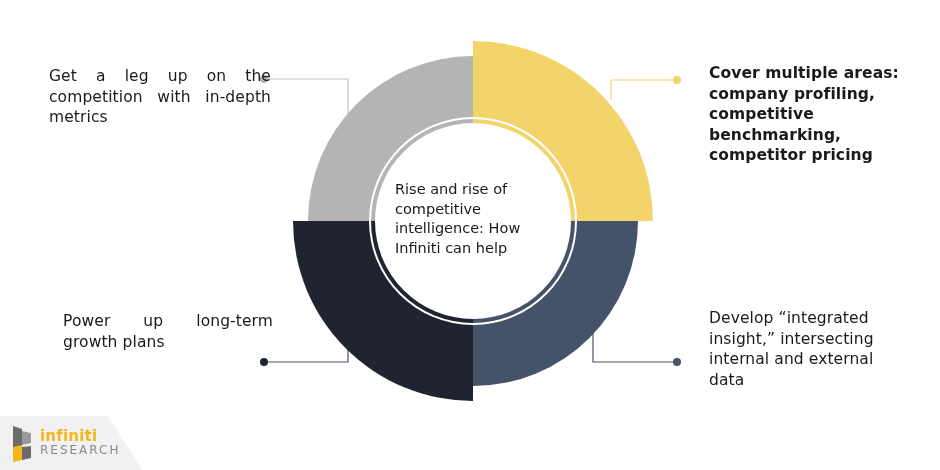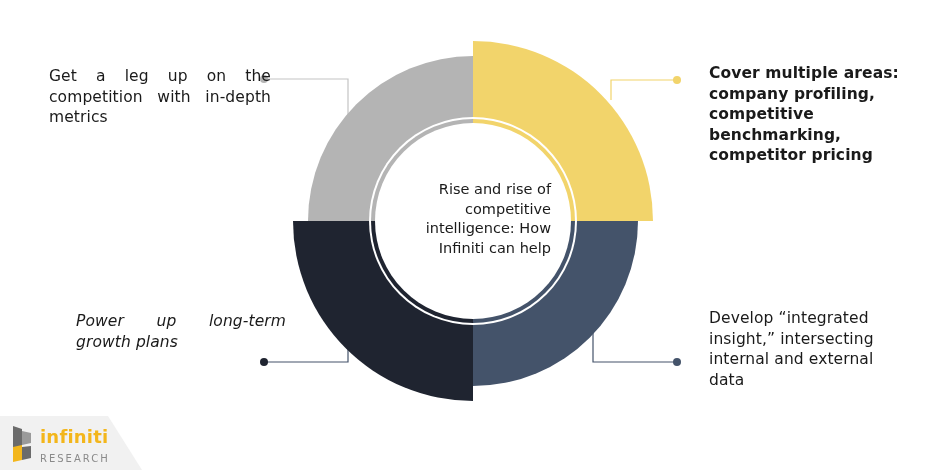--- a/index.html
+++ b/index.html
@@ -1,25 +1,25 @@
 <!DOCTYPE html>
 <html><head>
 <meta charset="utf-8">
 <style>
   html, body { margin: 0; padding: 0; background: #ffffff; }
   body { width: 940px; height: 470px; position: relative; overflow: hidden;
          font-family: "DejaVu Sans", "Liberation Sans", sans-serif; color: #1a1a1a; }
   .diagram { position: absolute; left: 0; top: 0; }
   .label { position: absolute; font-size: 15.5px; line-height: 20.5px; letter-spacing: 0.1px; margin-left: 18px; }
   .label.left { text-align: justify; text-align-last: left; }
-  .center-text { position: absolute; left: 395px; top: 180px; width: 156px; text-align: right;
+  .center-text { position: absolute; left: 395px; top: 180px; width: 156px; text-align: left;
                  font-size: 14.5px; line-height: 19.5px; color: #1a1a1a; }
   .logo-text { position: absolute; left: 40px; top: 429px; }
-  .logo-word { font-size: 18px; font-weight: bold; color: #f3b61b; line-height: 15px; letter-spacing: 0.2px; }
-  .logo-sub { font-size: 10px; color: #8a8a8a; letter-spacing: 2px; line-height: 10px; margin-top: 10px; }
+  .logo-word { font-size: 15px; font-weight: bold; color: #f3b61b; line-height: 15px; letter-spacing: 0.2px; }
+  .logo-sub { font-size: 12px; color: #8a8a8a; letter-spacing: 2px; line-height: 10px; margin-top: 1px; }
 </style>
 </head>
 <body>
 
 <svg class="diagram" width="940" height="470" viewBox="0 0 940 470">
 
   <g fill="none" stroke="#c4c4c4" stroke-width="1.2">
     <polyline points="264,79 348,79 348,132"></polyline>
   </g>
   <circle cx="264" cy="79" r="4" fill="#b4b4b4"></circle>
@@ -59,18 +59,18 @@
     <polygon points="13,447 22,445 22,460 13,462" fill="#f3b61b"></polygon>
     <polygon points="22,447 31,446 31,458 22,460" fill="#6b6b6b"></polygon>
   </g>
 </svg>
 
 <div class="center-text">Rise and rise of competitive intelligence: How Infiniti can help</div>
 
 <div class="label left" style="left:31px; top:66px; width:222px;">Get a leg up on the competition with in-depth metrics</div>
 <div class="label" style="left:691px; top:63px; width:195px;font-weight:bold;">Cover multiple areas: company profiling, competitive benchmarking, competitor pricing</div>
 <div class="label" style="left:691px; top:308px; width:195px;">Develop “integrated insight,” intersecting internal and external data</div>
-<div class="label left" style="left:58px; top:311px; width:210px;font-style:italic;">Power up long-term growth plans</div>
+<div class="label left" style="left:45px; top:311px; width:210px;">Power up long-term growth plans</div>
 
 <div class="logo-text">
   <div class="logo-word">infiniti</div>
   <div class="logo-sub">RESEARCH</div>
 </div>
 
 </body></html>

